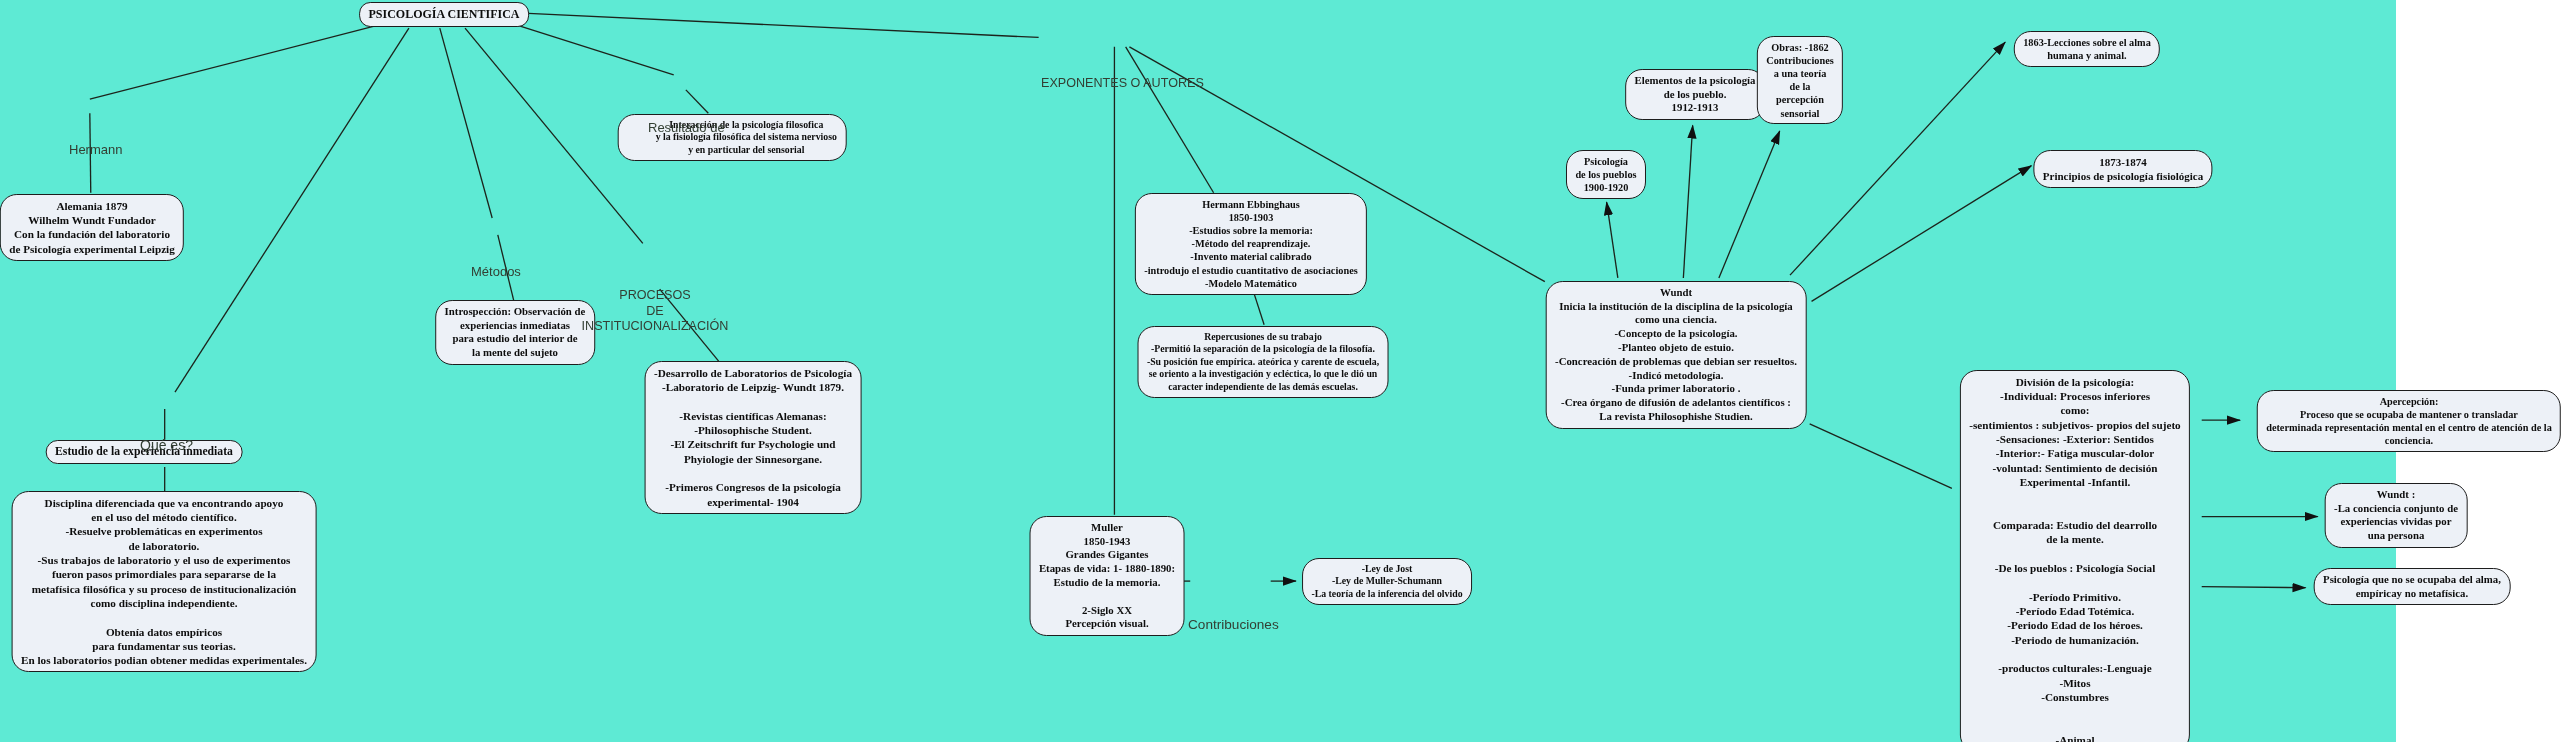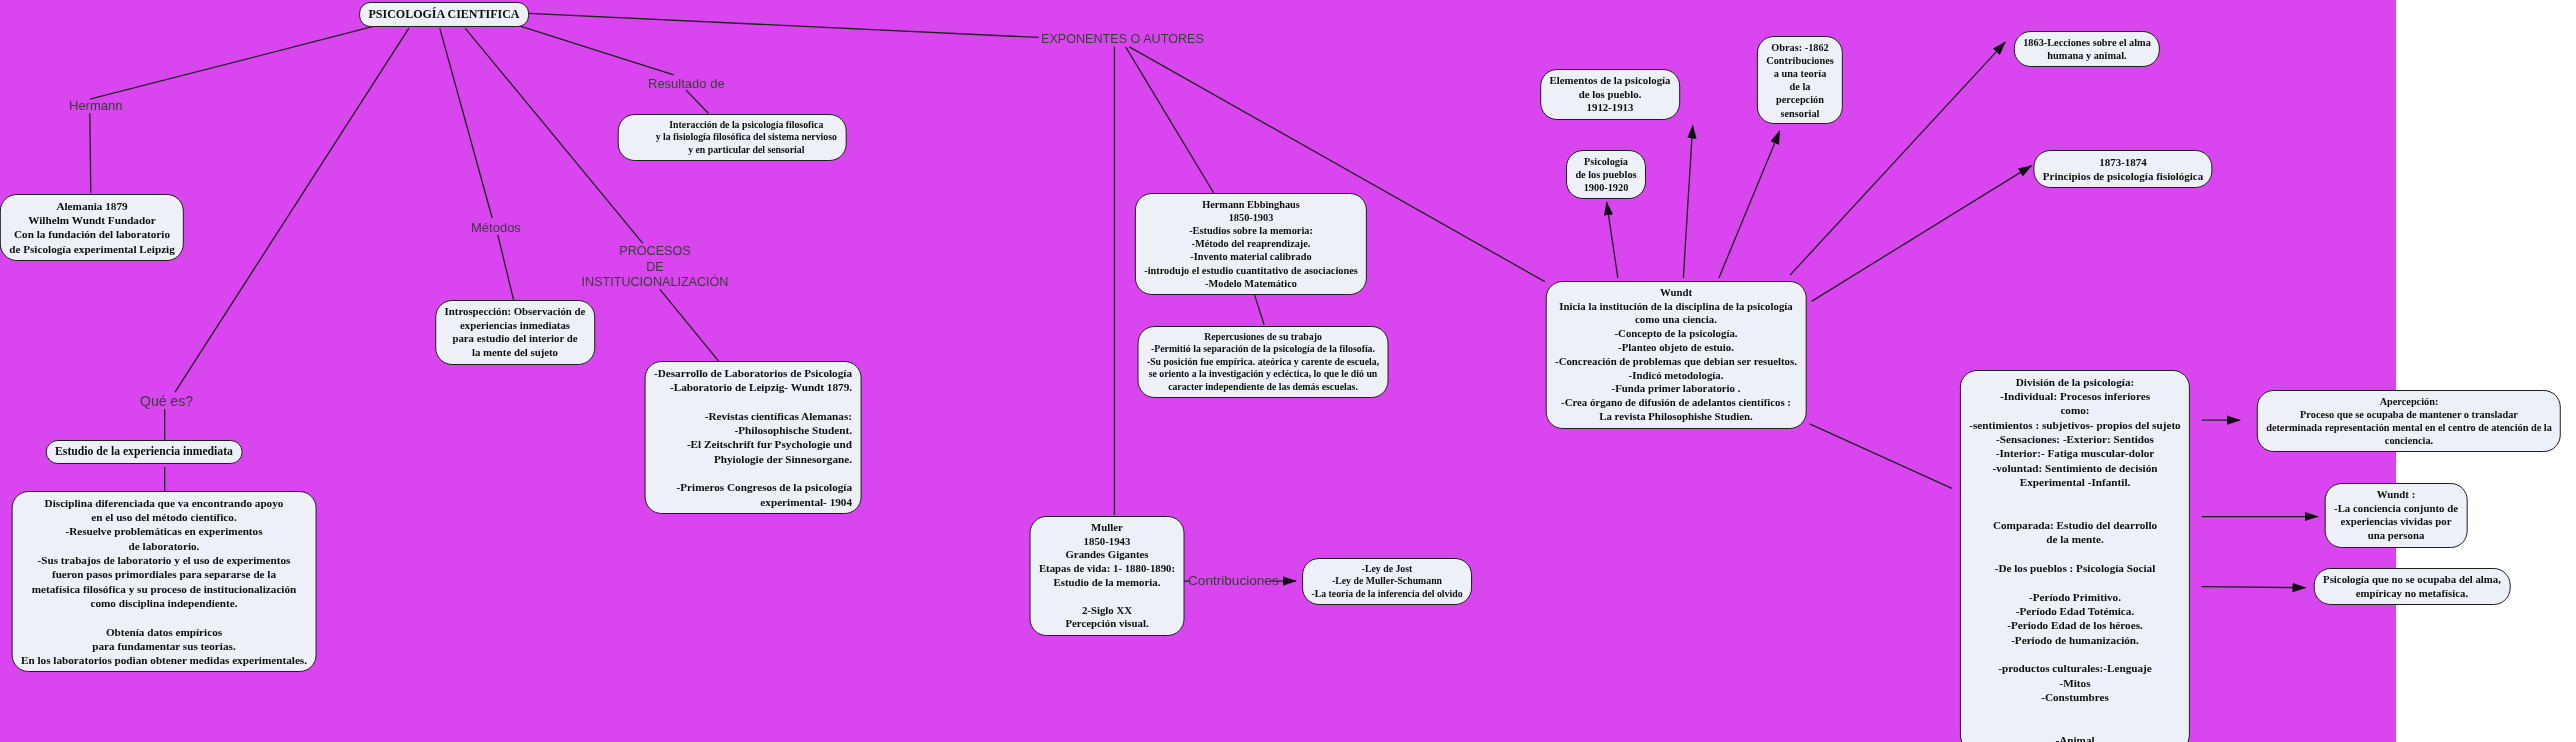--- a/index.html
+++ b/index.html
@@ -1,18 +1,18 @@
 <!DOCTYPE html>
 <html style="font-size:15px"><head>
 <meta charset="utf-8">
 <style>
   html,body{margin:0;padding:0;}
   body{width:2576px;height:743px;overflow:hidden;
        font-family:"Liberation Serif", serif;}
-  .canvas{position:relative;width:2396px;height:743px;background:#d946ef;}
+  .canvas{position:relative;width:2396px;height:743px;background:#5eead4;}
   svg.wires{position:absolute;left:0;top:0;z-index:1;}
   .node{
     position:absolute;z-index:2;
     transform:translateX(-50%);
     background:#edf1f7;
     border:1.4px solid #1d1d1d;
     border-radius:17px;
     padding:3.7px 8.4px;
     text-align:center;
     font-weight:bold;
@@ -23,20 +23,21 @@
     width:max-content;
     max-width:393px;
   }
   .map-label{
     position:absolute;z-index:2;
     font-family:"Liberation Sans", sans-serif;
     color:#333f33;
     white-space:pre-line;
     line-height:1.25;
     width:max-content;
+    margin-top:44px;
   }
   .map-label.centered{transform:translateX(-50%);text-align:center;}
 </style>
 </head>
 <body>
 
 <div class="canvas">
   <svg class="wires" width="2576" height="743" viewBox="0 0 2753 794">
     <defs>
       <marker id="arrow" markerUnits="userSpaceOnUse" markerWidth="16" markerHeight="12" refX="14" refY="5" orient="auto">
@@ -92,21 +93,21 @@
 Obtenía datos empíricos
 para fundamentar sus teorias.
 En los laboratorios podian obtener medidas experimentales.</div>
       <div class="node" style="left: 732px; top: 114px; font-size: 9.8px; padding-left: 37px;">Interacción de la psicología filosofica
 y la fisiología filosófica del sistema nervioso
 y en particular del sensorial</div>
       <div class="node" style="left: 515px; top: 300px; font-size: 10.8px;">Introspección: Observación de
 experiencias inmediatas
 para estudio del interior de
 la mente del sujeto</div>
-      <div class="node" style="left: 753px; top: 361px; font-size: 11.2px; text-align: right;">-Desarrollo de Laboratorios de Psicología
+      <div class="node" style="left: 753px; top: 361px; font-size: 11.2px;">-Desarrollo de Laboratorios de Psicología
 -Laboratorio de Leipzig- Wundt 1879.
 
 -Revistas científicas Alemanas:
 -Philosophische Student.
 -El Zeitschrift fur Psychologie und
 Phyiologie der Sinnesorgane.
 
 -Primeros Congresos de la psicología
 experimental- 1904</div>
       <div class="node" style="left: 1251px; top: 193px; font-size: 10.3px;">Hermann Ebbinghaus
@@ -138,21 +139,21 @@
 -Concepto de la psicología.
 -Planteo objeto de estuio.
 -Concreación de problemas que debian ser resueltos.
 -Indicó metodología.
 -Funda primer laboratorio .
 -Crea órgano de difusión de adelantos científicos :
 La revista Philosophishe Studien.</div>
       <div class="node" style="left: 1606px; top: 150px; font-size: 10.3px;">Psicología
 de los pueblos
 1900-1920</div>
-      <div class="node" style="left: 1610px; top: 69px; font-size: 10.8px;">Elementos de la psicología
+      <div class="node" style="left: 1695px; top: 69px; font-size: 10.8px;">Elementos de la psicología
 de los pueblo.
 1912-1913</div>
       <div class="node" style="left: 1800px; top: 36px; font-size: 10.3px;">Obras: -1862
 Contribuciones
 a una teoría
 de la
 percepción
 sensorial</div>
       <div class="node" style="left: 2087px; top: 31px; font-size: 10.3px;">1863-Lecciones sobre el alma
 humana y animal.</div>

